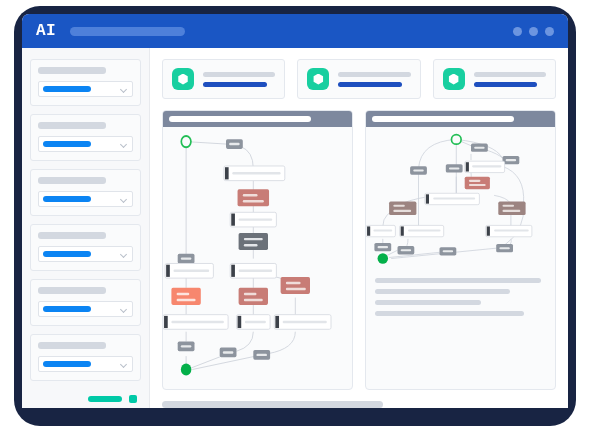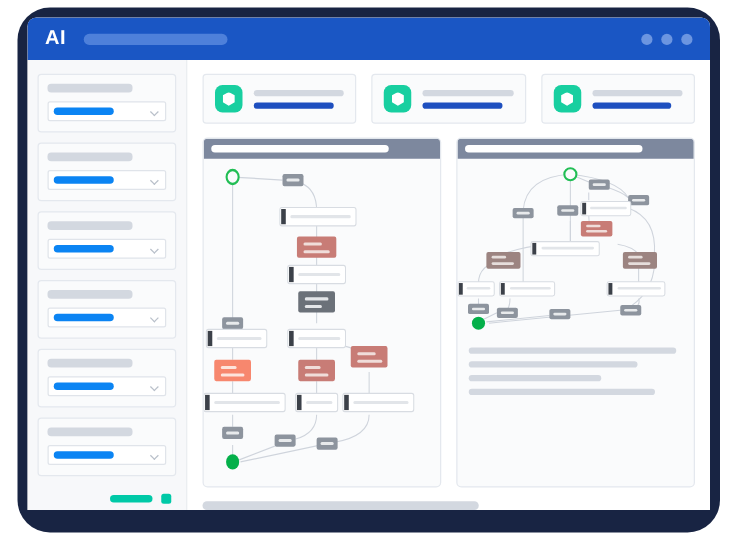--- a/index.html
+++ b/index.html
@@ -40,21 +40,21 @@
     align-items: center;
     padding: 0 14px;
     flex: 0 0 auto;
   }
   .logo {
     color: #ffffff;
     font-size: 16px;
     font-weight: 700;
     letter-spacing: 0.5px;
     line-height: 1;
-    font-family: Liberation Sans, sans-serif;
+    font-family: Liberation Mono, monospace;
   }
   .title-bar-pill {
     margin-left: 14px;
     width: 115px; height: 9px;
     border-radius: 5px;
     background: #4E80DA;
   }
   .win-dots { margin-left: auto; display: flex; gap: 7px; }
   .win-dot { width: 9px; height: 9px; border-radius: 50%; background: #6C95E0; }
 

